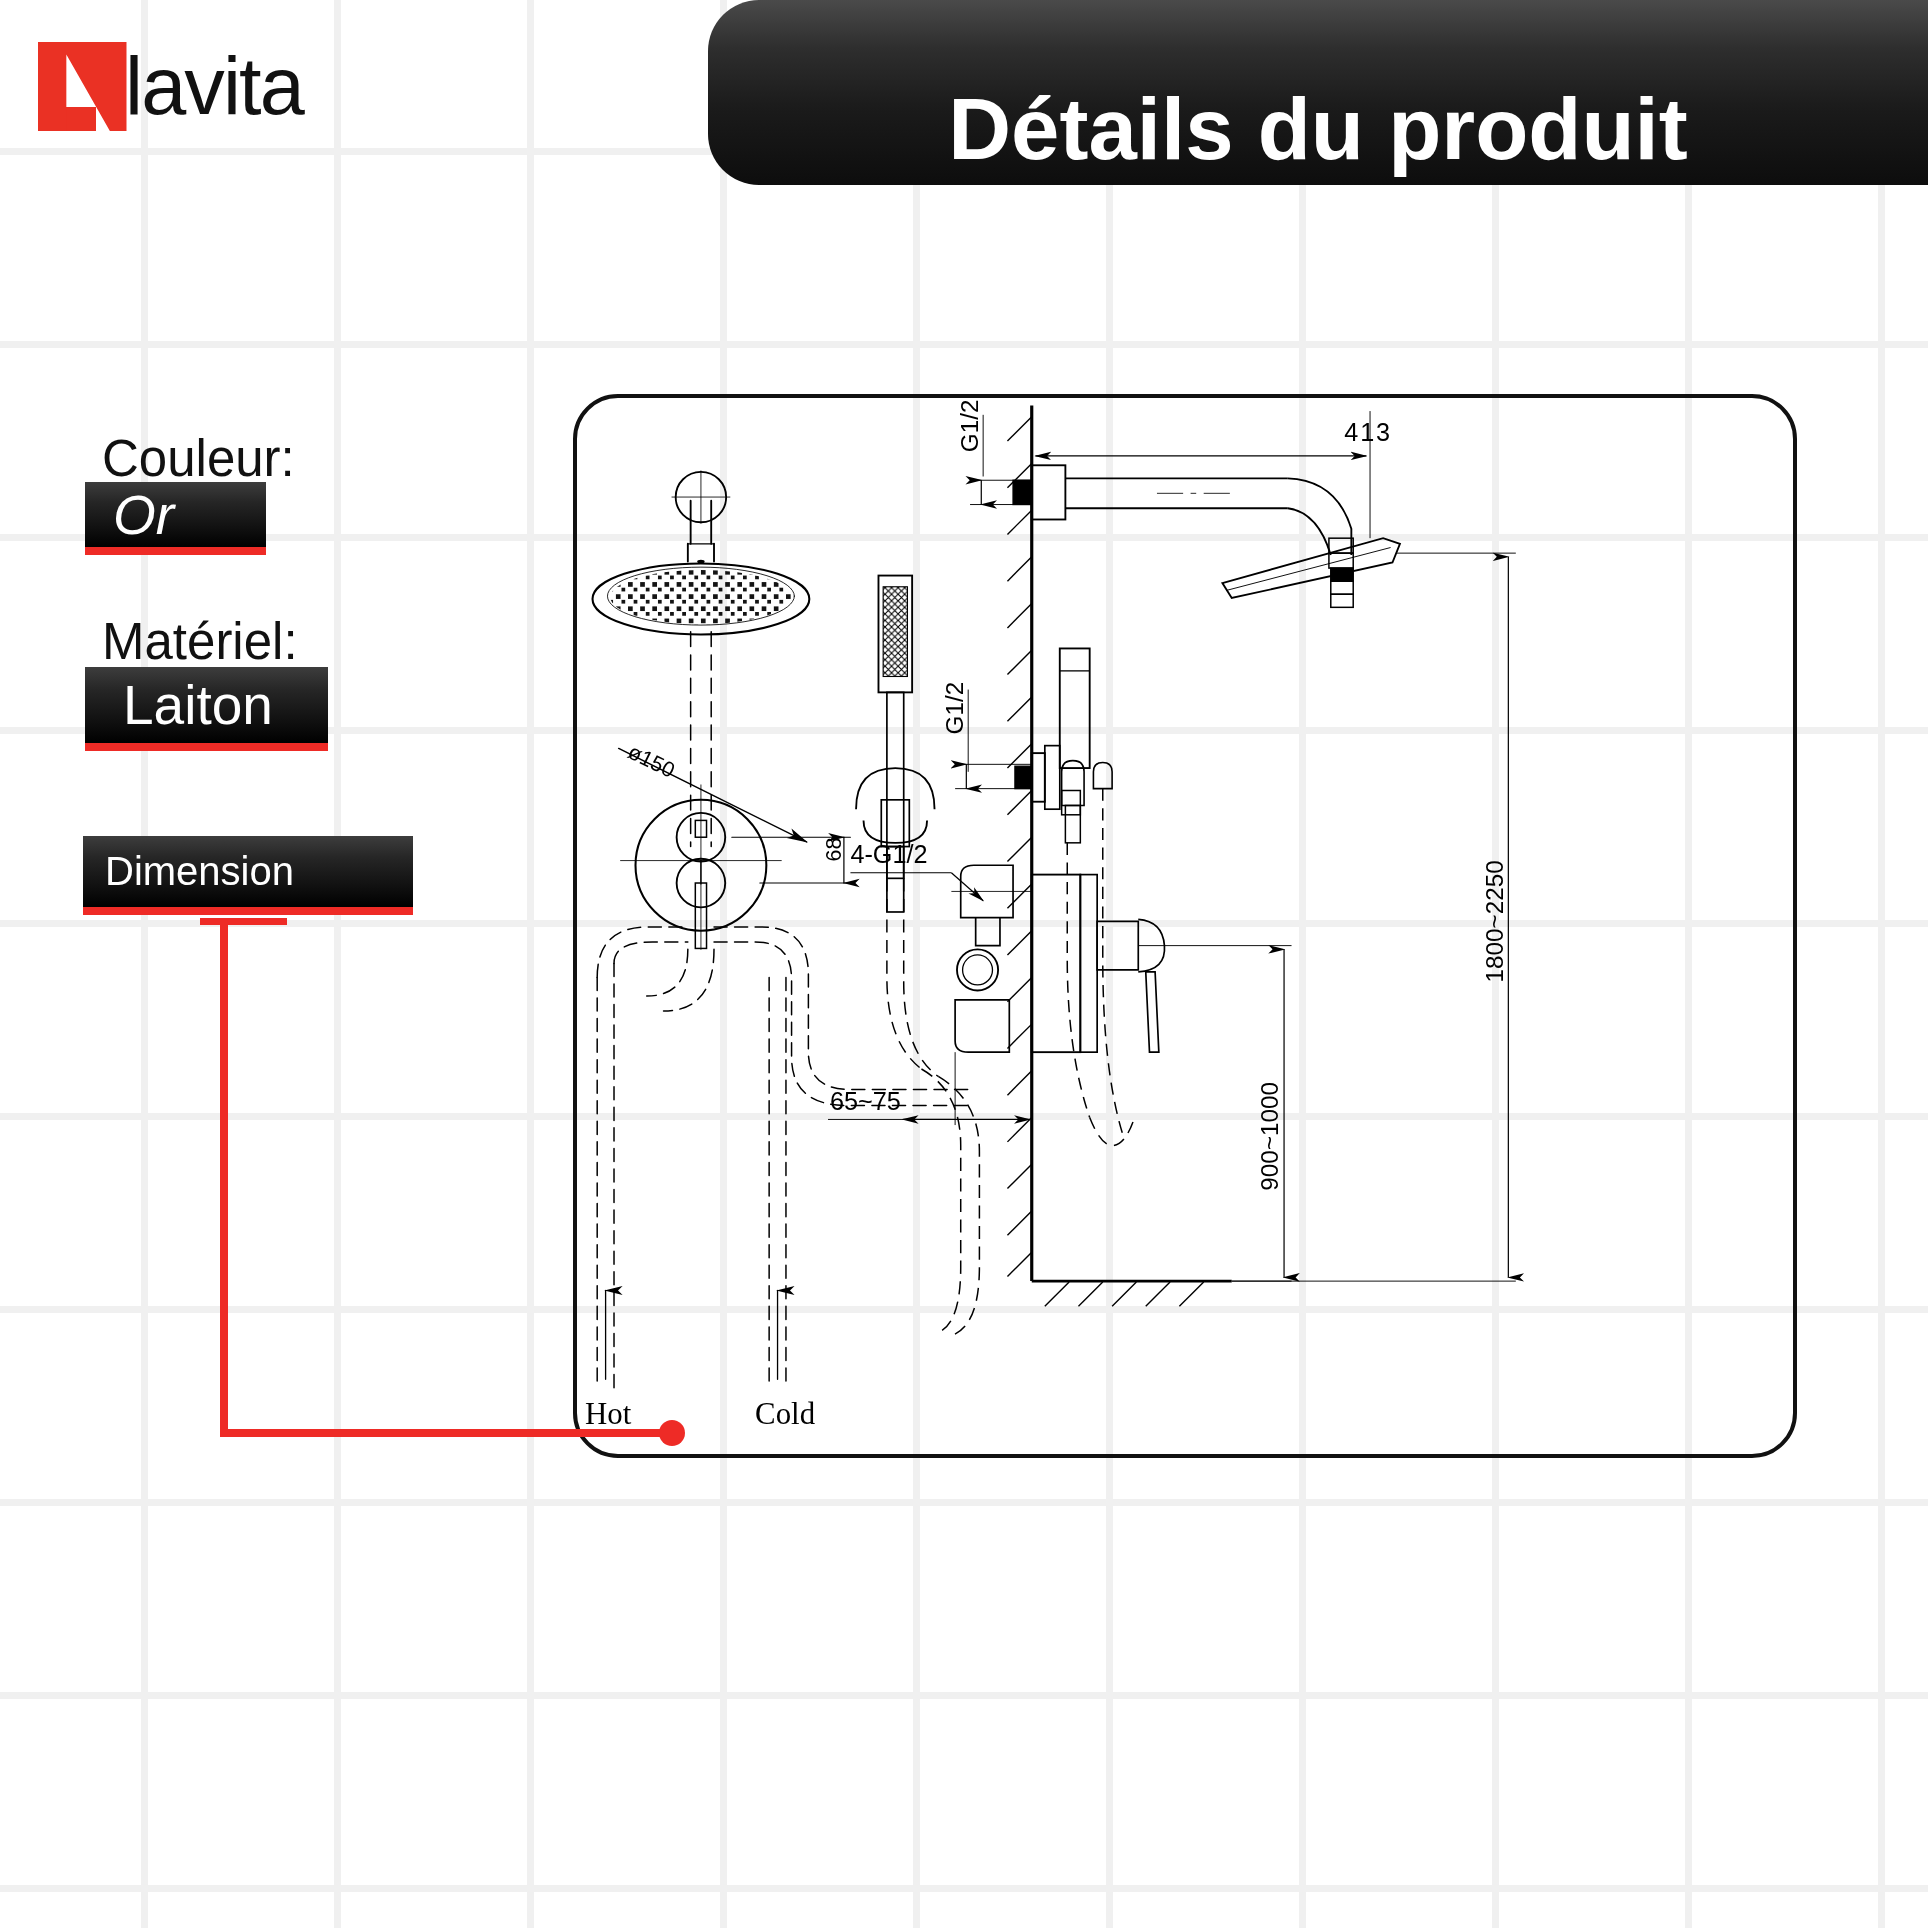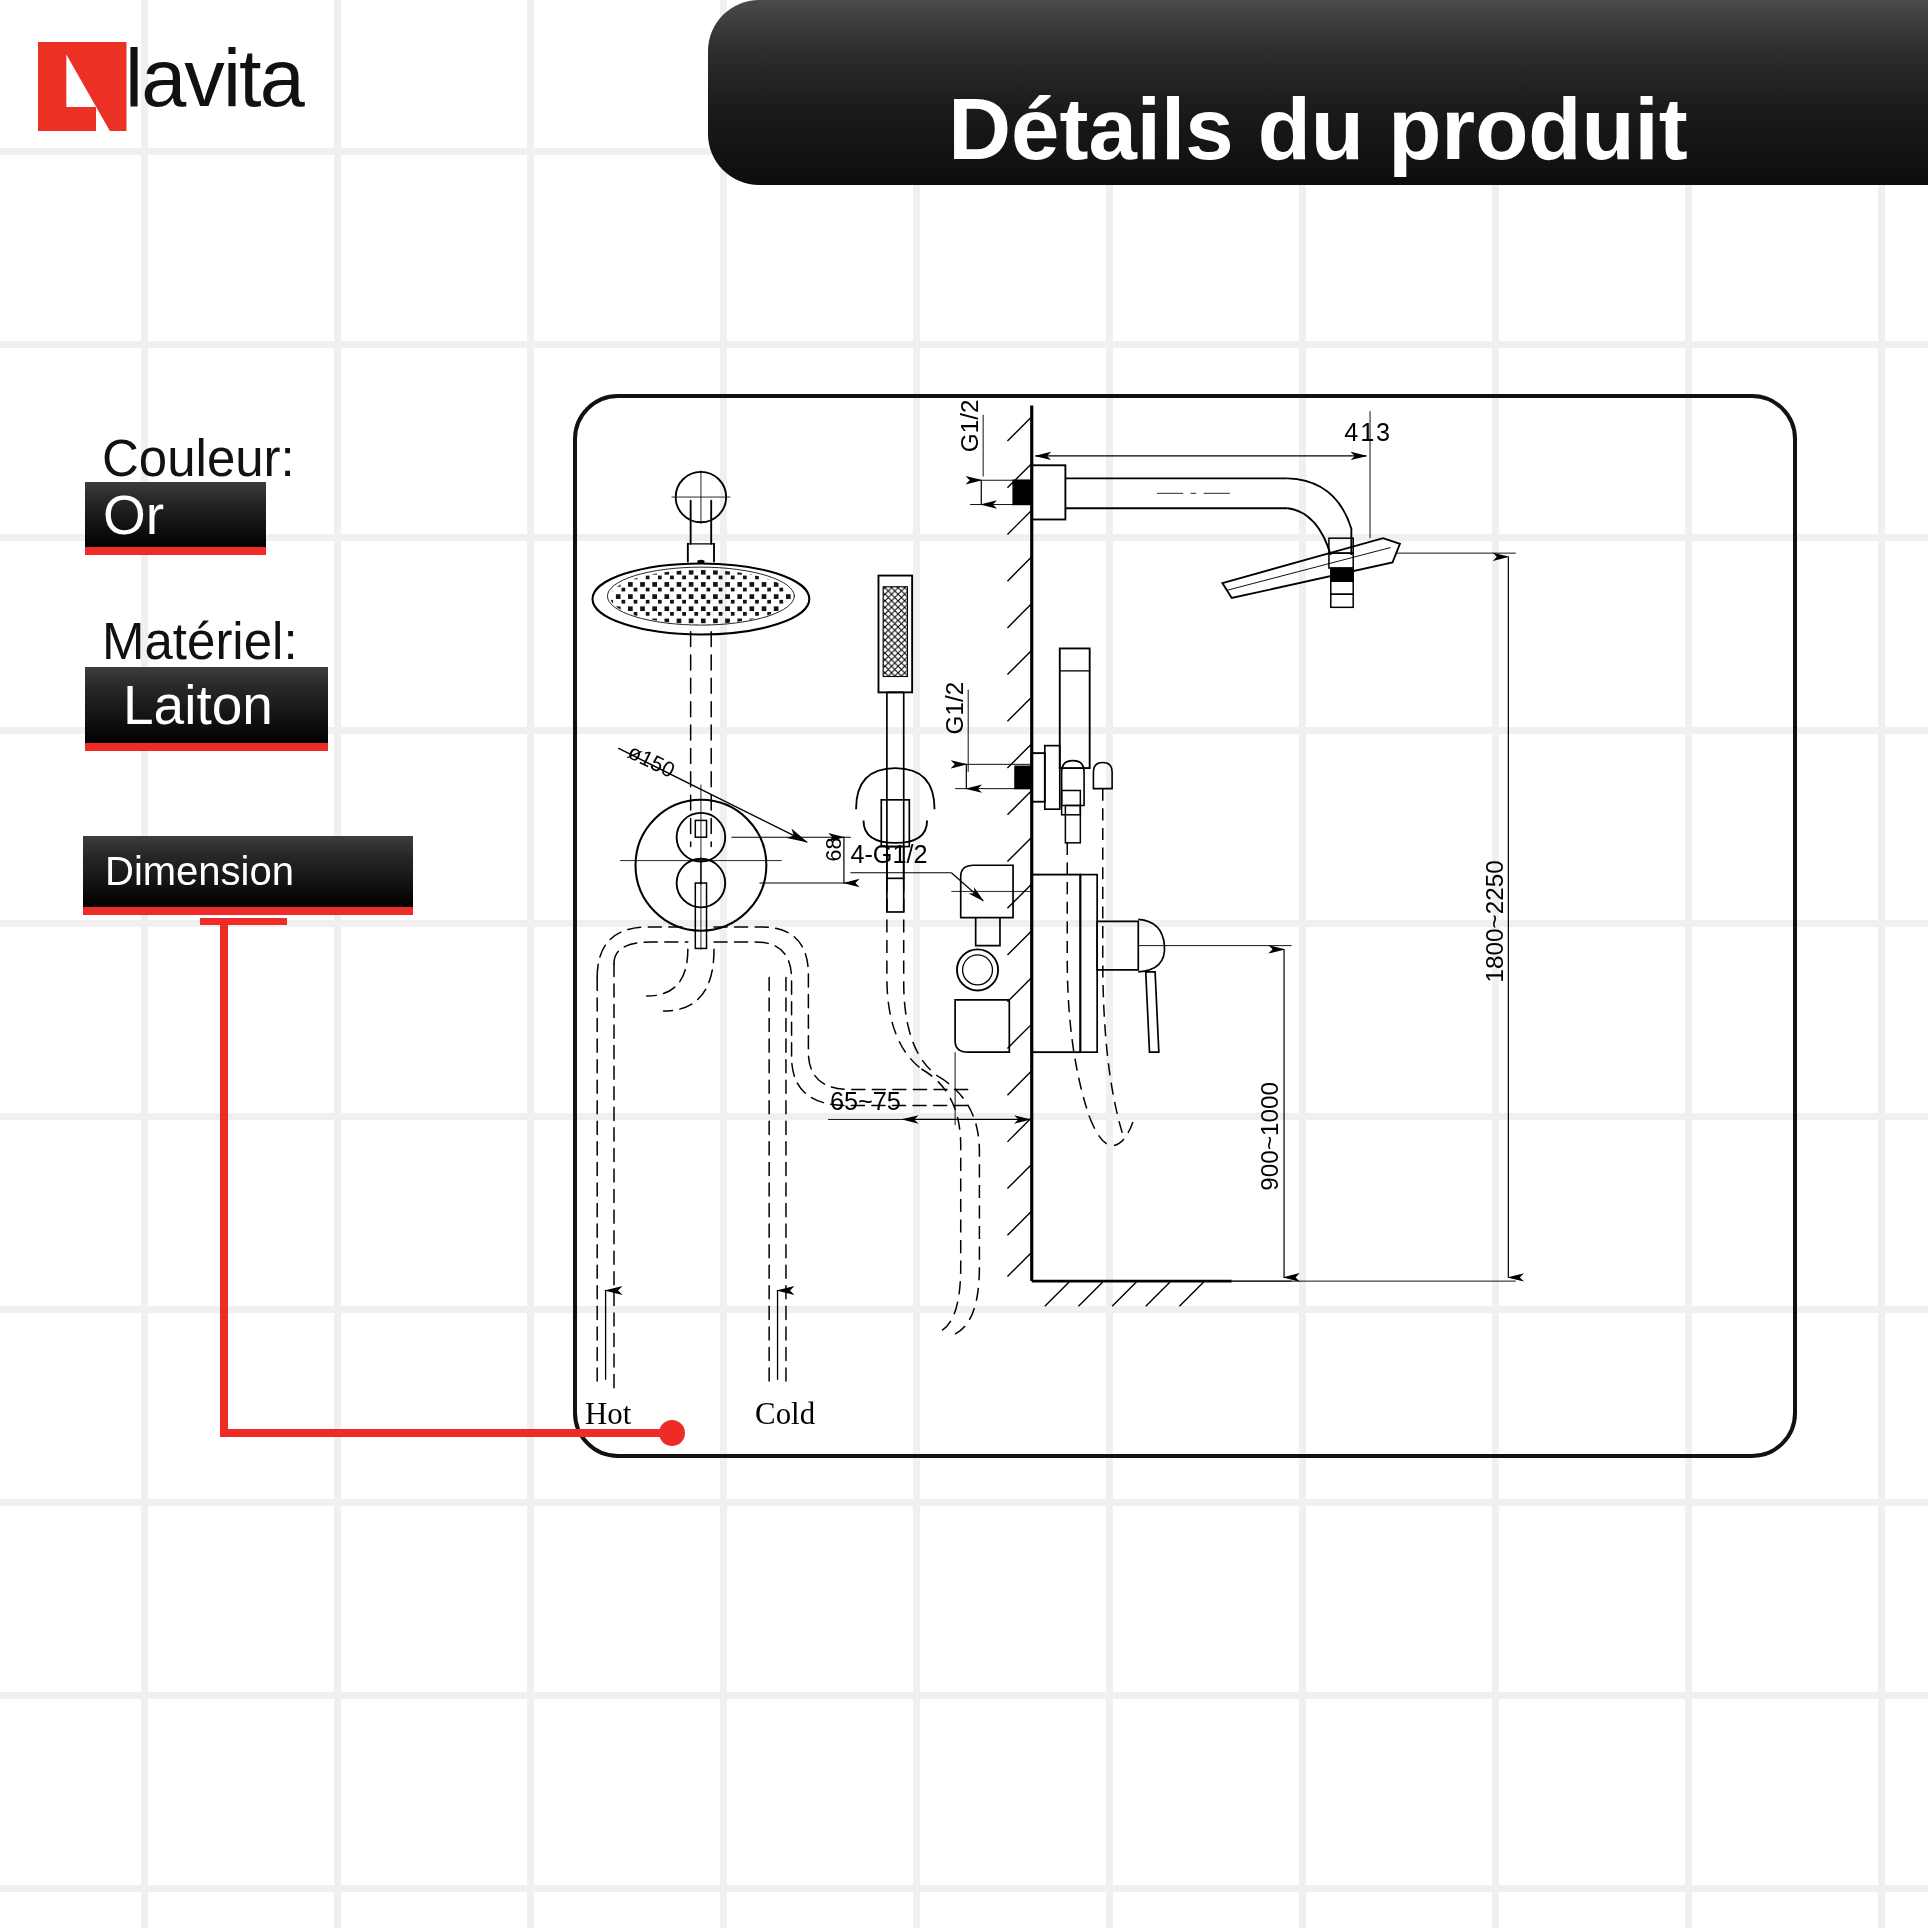--- a/index.html
+++ b/index.html
@@ -22,20 +22,21 @@
     background-size: 193px 193px;
     background-position: -52px -45px;
     z-index: 0;
   }
 
   
   #logo {
     position: absolute;
     left: 38px; top: 42px;
     display: flex;
+    align-items: center;
     z-index: 6;
   }
   #logo-mark {
     width: 89px; height: 89px;
     position: relative;
     margin-right: 1.9px;
   }
   #logo-mark .bar-v {
     position: absolute;
     left: 0; top: 0;
@@ -102,21 +103,21 @@
     display: flex;
     align-items: center;
     z-index: 6;
   }
   .spec-chip span {
     color: #ffffff;
     white-space: nowrap;
   }
 
   #chip-couleur { left: 85px; top: 482px; width: 181px; height: 73px; }
-  #chip-couleur span { font-size: 55px; padding-left: 18px; }
+  #chip-couleur span { font-size: 55px; padding-left: 28px; font-style: italic; }
 
   #chip-materiel { left: 85px; top: 667px; width: 243px; height: 84px; }
   #chip-materiel span { font-size: 55px; padding-left: 38px; }
 
   #chip-dimension { left: 83px; top: 836px; width: 330px; height: 79px; }
   #chip-dimension span { font-size: 40px; padding-left: 22px; }
 
   
   #pointer-stem-top {
     position: absolute;

